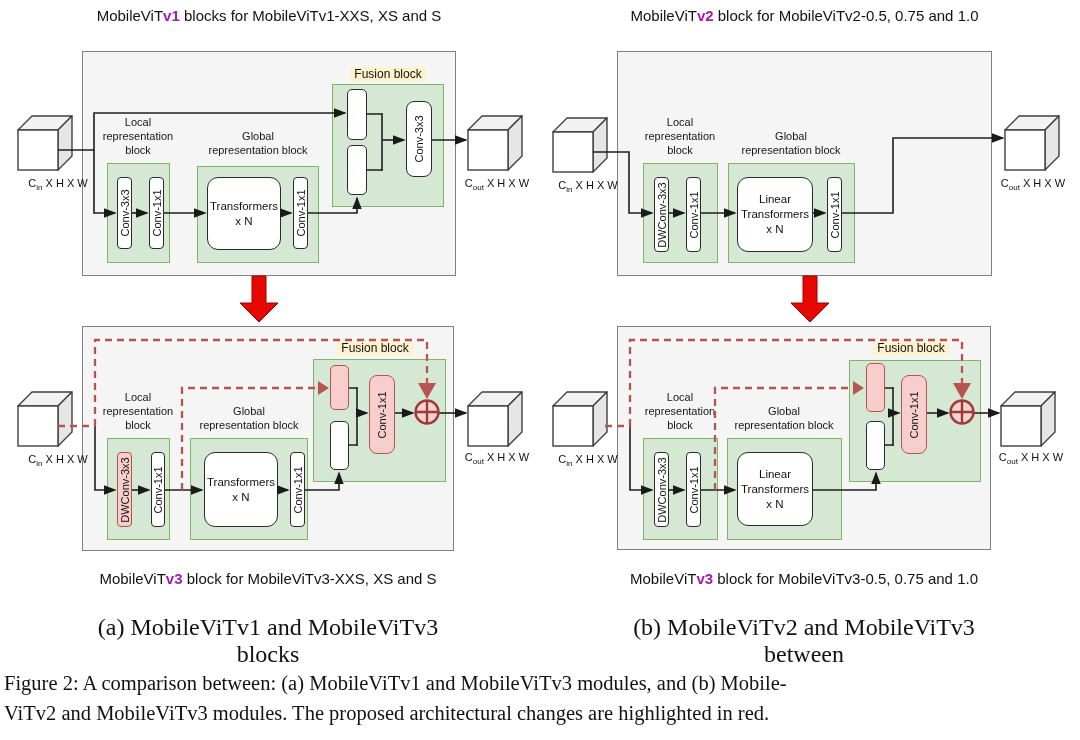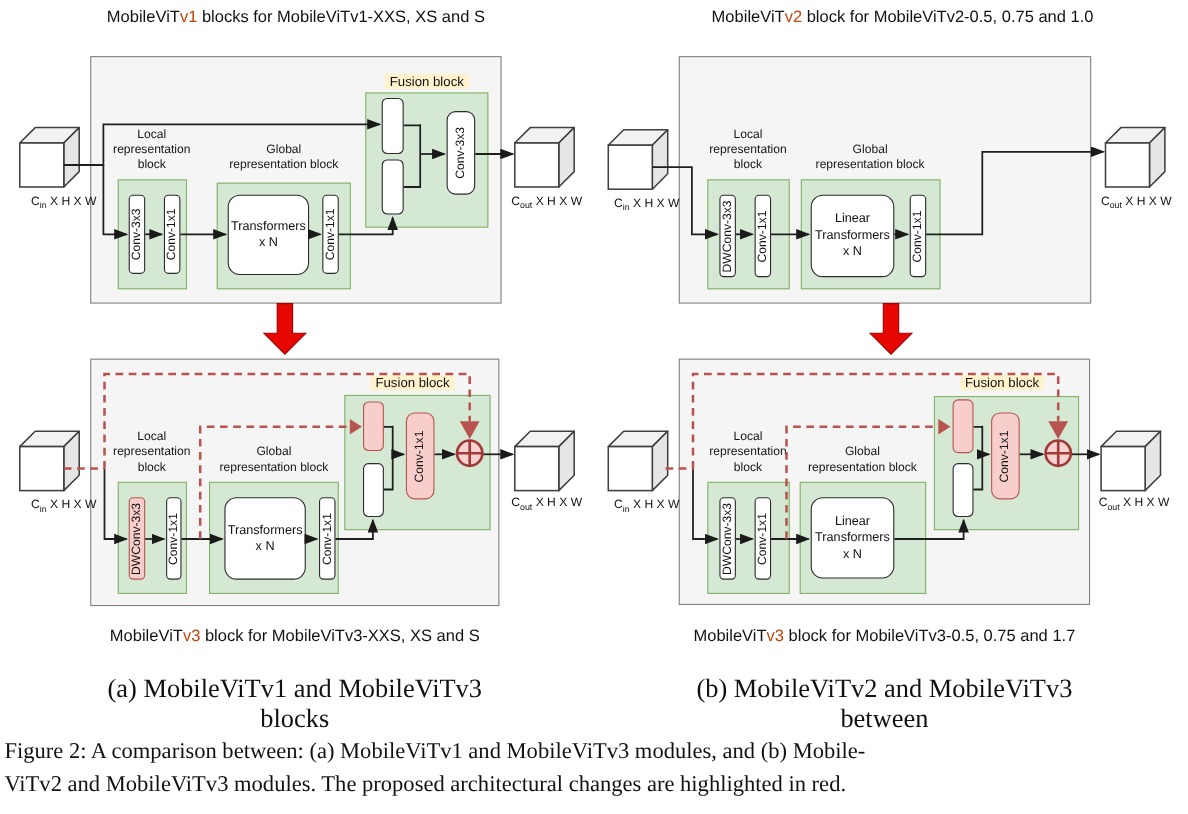--- a/index.html
+++ b/index.html
@@ -17,35 +17,35 @@
   .vbox.pink{background:#f8cecc;border-color:#b85450;}
   .vbox.big{border-radius:8px;border-width:1.5px;}
   .tf{background:#fff;border:1.5px solid #2b2b2b;border-radius:11px;box-sizing:border-box;
       display:flex;align-items:center;justify-content:center;text-align:center;
       font-size:11.5px;line-height:15px;white-space:pre-line;}
   .cat{background:#fff;border:1.4px solid #2b2b2b;border-radius:5px;box-sizing:border-box;}
   .cat.pink{background:#f8cecc;border-color:#b85450;}
   .cube-lab{font-size:11px;text-align:center;white-space:nowrap;}
   .cube-lab sub{font-size:8px;}
   .title{font-size:15px;text-align:center;}
-  .redv{color:#c2410c;font-weight:normal;text-align:center;}
+  .redv{color:#a21caf;font-weight:bold;text-align:center;}
   .serifcap{font-family:"Liberation Serif",serif;font-size:24px;text-align:center;}
   .figcap{font-family:"Liberation Serif",serif;font-size:20.5px;line-height:30px;
           white-space:pre-line;text-align:left;}
   svg.overlay{position:absolute;left:0;top:0;pointer-events:none;}
 </style>
 </head>
 <body>
 
 <div class="page">
 
   <div class="abs title" style="left:82px;top:7px;width:374px;">
     <span>MobileViT</span><span class="redv">v1</span><span> blocks for MobileViTv1-XXS, XS and S</span>
   </div>
-  <div class="abs title" style="left:633px;top:7px;width:375px;">
+  <div class="abs title" style="left:617px;top:7px;width:375px;">
     <span>MobileViT</span><span class="redv">v2</span><span> block for MobileViTv2-0.5, 0.75 and 1.0</span>
   </div>
 
   <div class="abs panel" style="left:82px;top:51px;width:374px;height:225px;"></div>
   <div class="abs panel" style="left:617px;top:51px;width:375px;height:225px;"></div>
   <div class="abs panel" style="left:82px;top:326px;width:372px;height:225px;"></div>
   <div class="abs panel" style="left:617px;top:326px;width:374px;height:224px;"></div>
 
   <div class="abs green" style="left:107px;top:163px;width:63px;height:100px;"></div>
   <div class="abs green" style="left:197px;top:166px;width:122px;height:97px;"></div>
@@ -148,21 +148,21 @@
   <div class="abs vbox big pink" style="left:901px;top:375px;width:26px;height:79px;">
       <span>Conv-1x1</span>
     </div>
   <div class="abs cube-lab" style="left:533px;top:453px;width:110px;"><span>C</span><sub>in</sub><span> X H X W</span></div>
   <div class="abs cube-lab" style="left:976px;top:451px;width:110px;"><span>C</span><sub>out</sub><span> X H X W</span></div>
 
   <div class="abs title" style="left:82px;top:570px;width:372px;">
     <span>MobileViT</span><span class="redv">v3</span><span> block for MobileViTv3-XXS, XS and S</span>
   </div>
   <div class="abs title" style="left:617px;top:570px;width:374px;">
-    <span>MobileViT</span><span class="redv">v3</span><span> block for MobileViTv3-0.5, 0.75 and 1.7</span>
+    <span>MobileViT</span><span class="redv">v3</span><span> block for MobileViTv3-0.5, 0.75 and 1.0</span>
   </div>
 
   <div class="abs serifcap" style="left:82px;top:614px;width:372px;">(a) MobileViTv1 and MobileViTv3 blocks</div>
   <div class="abs serifcap" style="left:617px;top:614px;width:374px;">(b) MobileViTv2 and MobileViTv3 between</div>
 
   <div class="abs figcap" style="left:4px;top:668px;width:1072px;">Figure 2: A comparison between: (a) MobileViTv1 and MobileViTv3 modules, and (b) Mobile-
 ViTv2 and MobileViTv3 modules. The proposed architectural changes are highlighted in red.</div>
 
   <svg class="overlay" width="1080" height="740" viewBox="0 0 1080 740">
     <defs>

